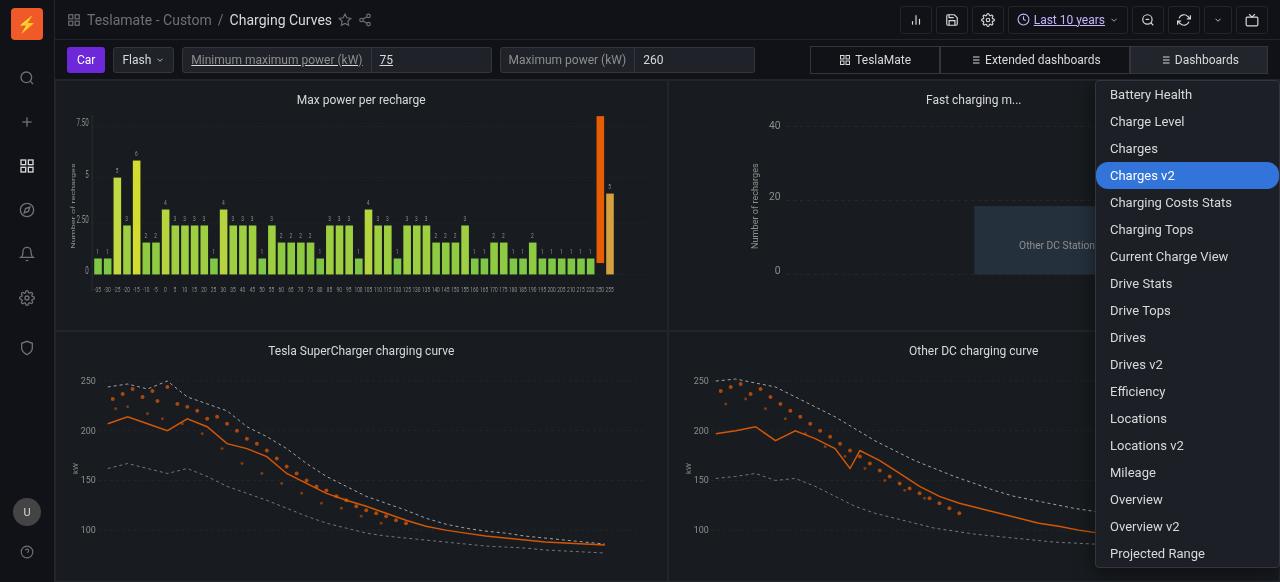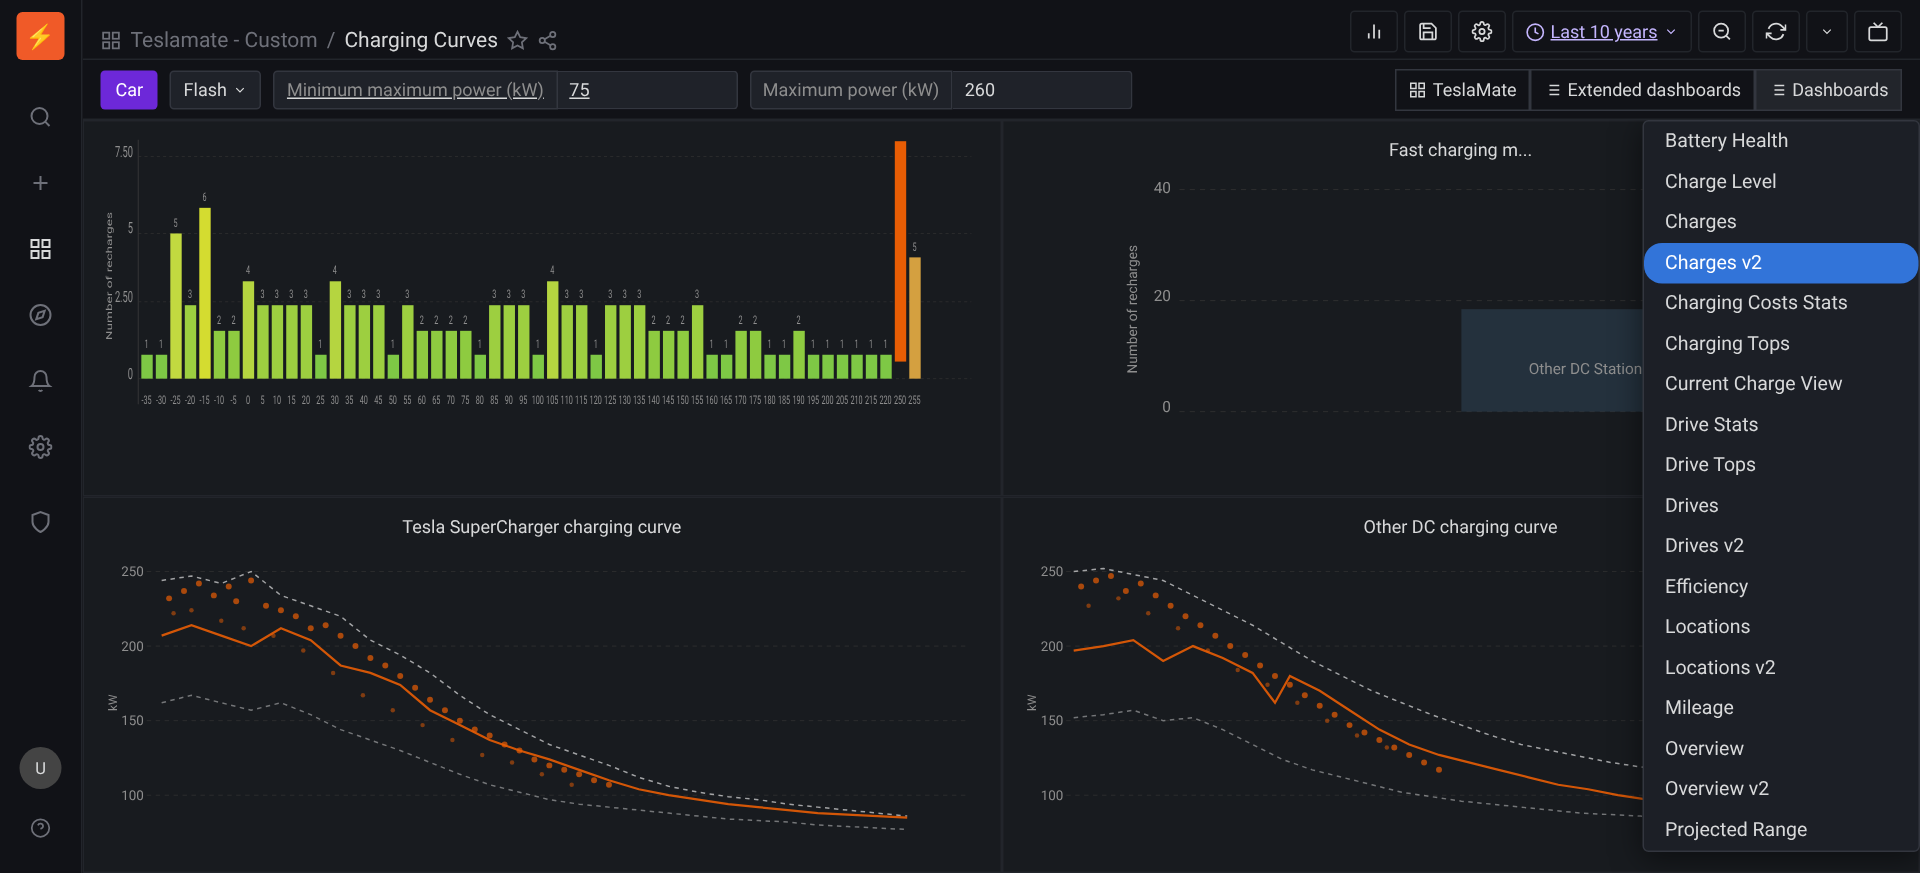--- a/index.html
+++ b/index.html
@@ -77,21 +77,21 @@
       flex-direction: column;
       overflow: hidden;
     }
 
     
     .topbar {
       height: 40px;
       background: #111217;
       border-bottom: 1px solid #22252b;
       display: flex;
-      align-items: flex-end;
+      align-items: center;
       padding: 4px 12px;
       gap: 8px;
       flex-shrink: 0;
     }
     .topbar-title {
       display: flex;
       align-items: center;
       gap: 6px;
       font-size: 14px;
     }
@@ -188,21 +188,21 @@
       align-items: center;
       min-width: 120px;
     }
     .nav-tabs {
       margin-left: auto;
       display: flex;
       align-items: center;
     }
     .nav-tab {
       height: 28px;
-      padding: 0 8px;
+      padding: 0 28px;
       background: transparent;
       border: 1px solid #33363f;
       color: #d8d9da;
       font-size: 12px;
       display: flex;
       align-items: center;
       gap: 4px;
       cursor: pointer;
     }
     .nav-tab.active { background: #22252b; }
@@ -451,20 +451,21 @@
         <span>Dashboards</span>
       </div>
     </div>
   </div>
 
   <div style="flex:1; display:flex; position:relative; overflow:hidden;">
 
     <div class="charts-area" style="flex:1;">
 
       <div class="chart-panel">
+        <div class="chart-title">Max power per recharge</div>
         <div style="position:relative; width:100%; height:calc(100% - 20px);">
           <svg width="100%" height="100%" viewBox="0 0 850 180" preserveAspectRatio="none">
 
             <line x1="35" y1="0" x2="35" y2="155" stroke="#444" stroke-width="0.5"></line>
 
             <text x="30" y="10" text-anchor="end" font-size="9" fill="#8e8e8e">7.50</text>
             <text x="30" y="55" text-anchor="end" font-size="9" fill="#8e8e8e">5</text>
             <text x="30" y="95" text-anchor="end" font-size="9" fill="#8e8e8e">2.50</text>
             <text x="30" y="140" text-anchor="end" font-size="9" fill="#8e8e8e">0</text>
 

